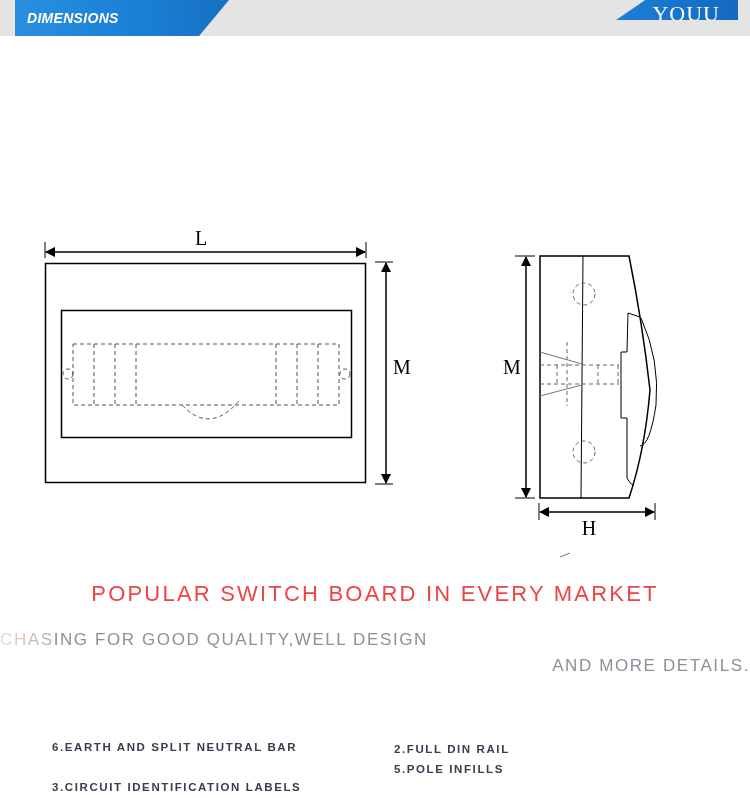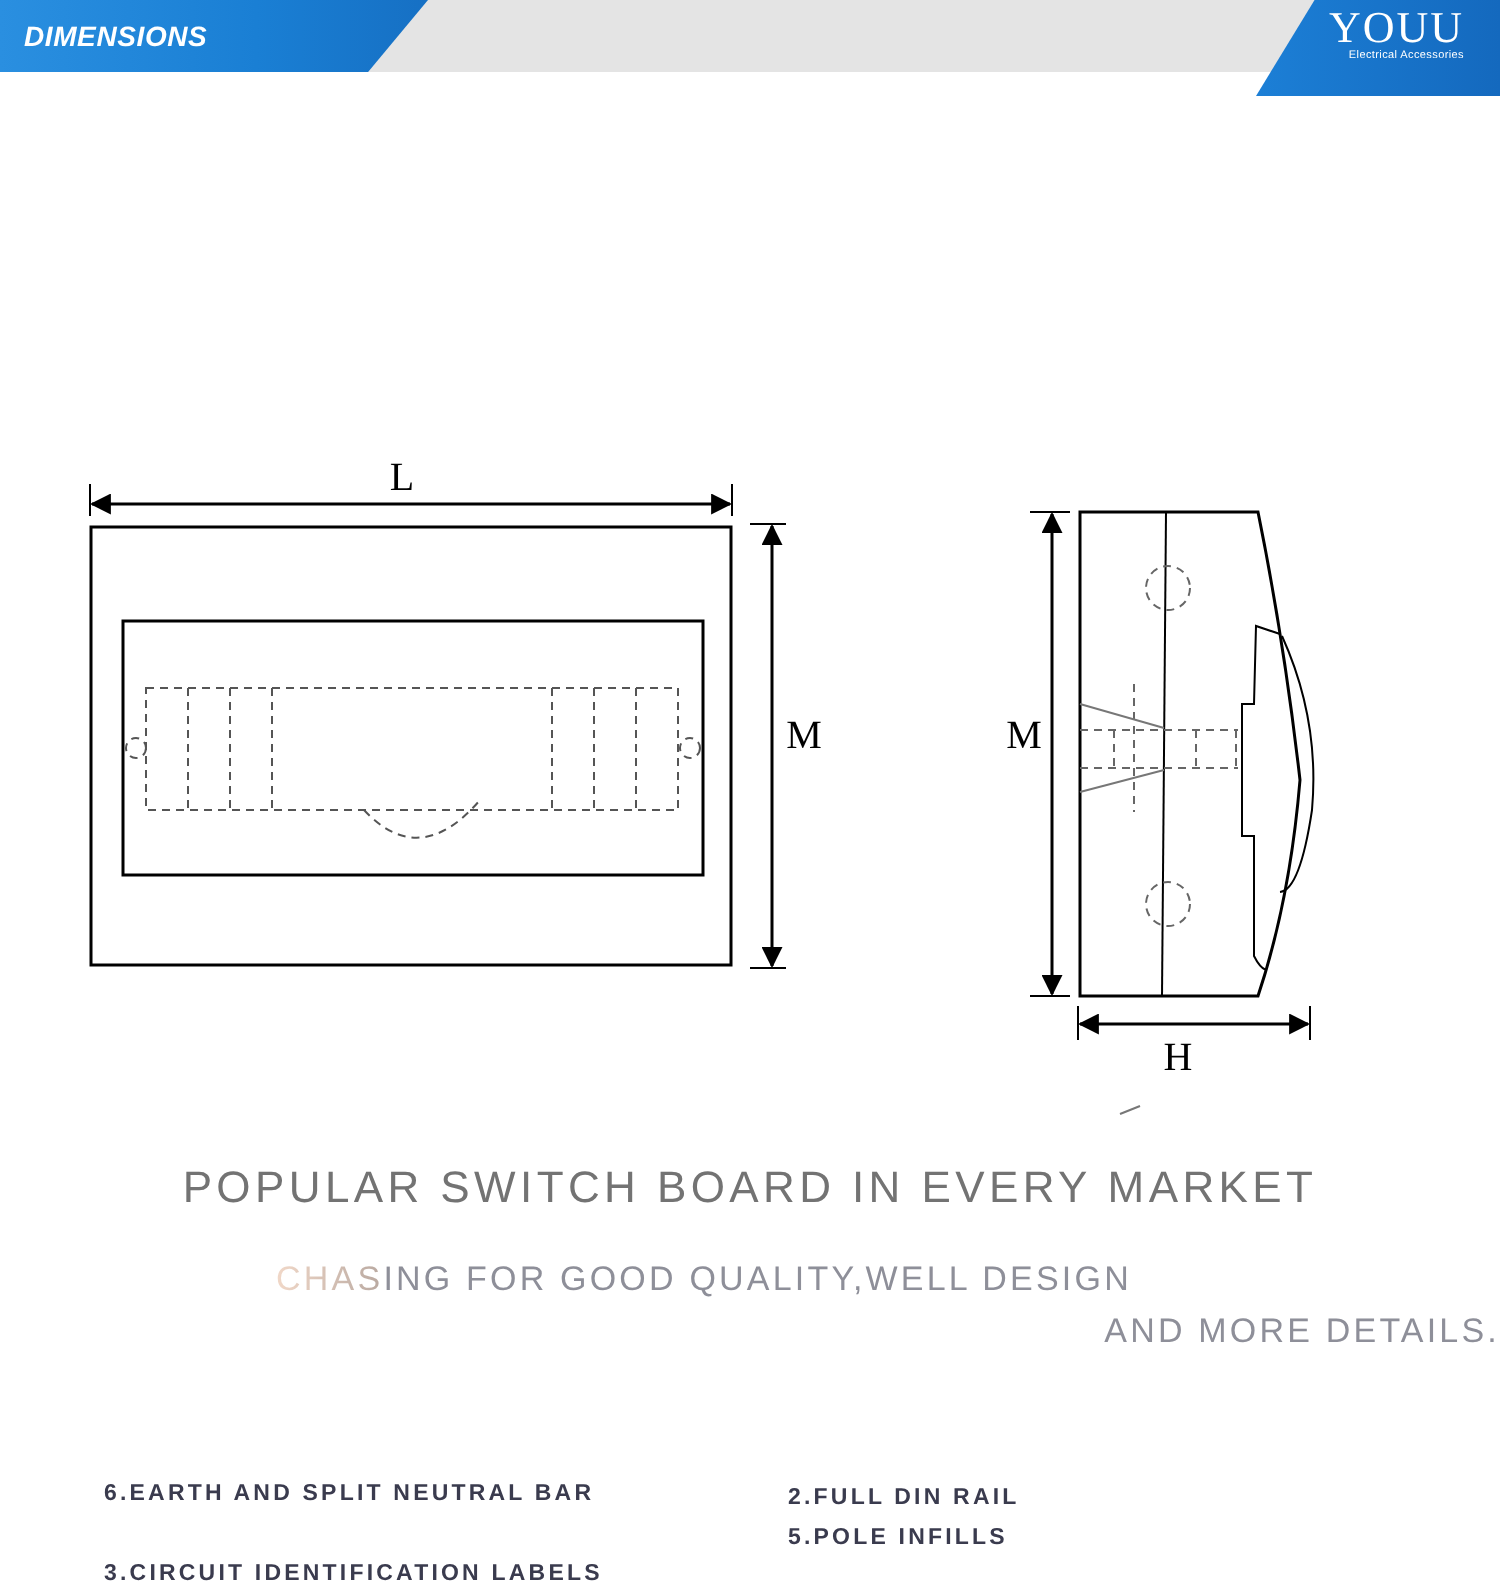--- a/index.html
+++ b/index.html
@@ -1,29 +1,29 @@
 <!DOCTYPE html>
 <html><head>
 <meta charset="utf-8">
 <style>
   html, body { margin:0; padding:0; }
   body { width:750px; height:798px; background:#ffffff; position:relative; overflow:hidden; font-family:"Liberation Sans", sans-serif; }
   .header { position:absolute; left:0; top:0; width:750px; height:36px; background:#e4e4e4; }
-  .hdr-left { position:absolute; left:0; top:0; width:214px; height:36px;
+  .hdr-left { position:absolute; left:15px; top:0; width:214px; height:36px;
     background:linear-gradient(90deg,#2a8fe0 0%,#1a7fd4 60%,#1670c4 100%);
     clip-path:polygon(0 0,100% 0,86% 100%,0 100%); }
   .hdr-title { position:absolute; left:12px; top:10px; color:#fff; font-weight:bold; font-style:italic; font-size:14px; letter-spacing:0.3px; }
-  .hdr-right { position:absolute; right:0; top:0; width:122px; height:48px;
+  .hdr-right { position:absolute; right:12px; top:0; width:122px; height:20px;
     background:linear-gradient(90deg,#1c7fd6 0%,#1469be 100%);
     clip-path:polygon(24% 0,100% 0,100% 100%,0 100%); }
   .logo-text { position:absolute; right:18px; top:3px; color:#fff; font-family:"Liberation Serif", serif; font-size:22px; line-height:22px; letter-spacing:1px; }
   .logo-sub { position:absolute; right:18px; top:25px; color:#fff; font-size:5.5px; letter-spacing:0.2px; }
   svg.dwg { position:absolute; left:0; top:0; }
-  .headline { position:absolute; left:0; width:750px; top:581px; text-align:center; color:#737373; font-size:22px; letter-spacing:2.2px; font-weight:normal; }
-  .sub1 { position:absolute; left:0; width:704px; top:630px; text-align:center; color:#8e8f99; font-size:17px; letter-spacing:1.6px; }
+  .headline { position:absolute; left:0; width:750px; top:581px; text-align:center; color:#ef4444; font-size:22px; letter-spacing:2.2px; font-weight:normal; }
+  .sub1 { position:absolute; left:0; width:704px; top:630px; text-align:left; color:#8e8f99; font-size:17px; letter-spacing:1.6px; }
   .sub1 .fade { background:linear-gradient(90deg,#f1d8c8,#b8a8a0); -webkit-background-clip:text; background-clip:text; color:transparent; }
   .sub2 { position:absolute; left:0; width:750px; top:656px; text-align:right; color:#8e8f99; font-size:17px; letter-spacing:1.6px; }
   .feat { position:absolute; color:#3a3b4e; font-size:11.5px; font-weight:bold; letter-spacing:1.6px; }
 </style>
 </head>
 <body>
 
 <div class="header">
   <div class="hdr-left">
     <span class="hdr-title">DIMENSIONS</span>

